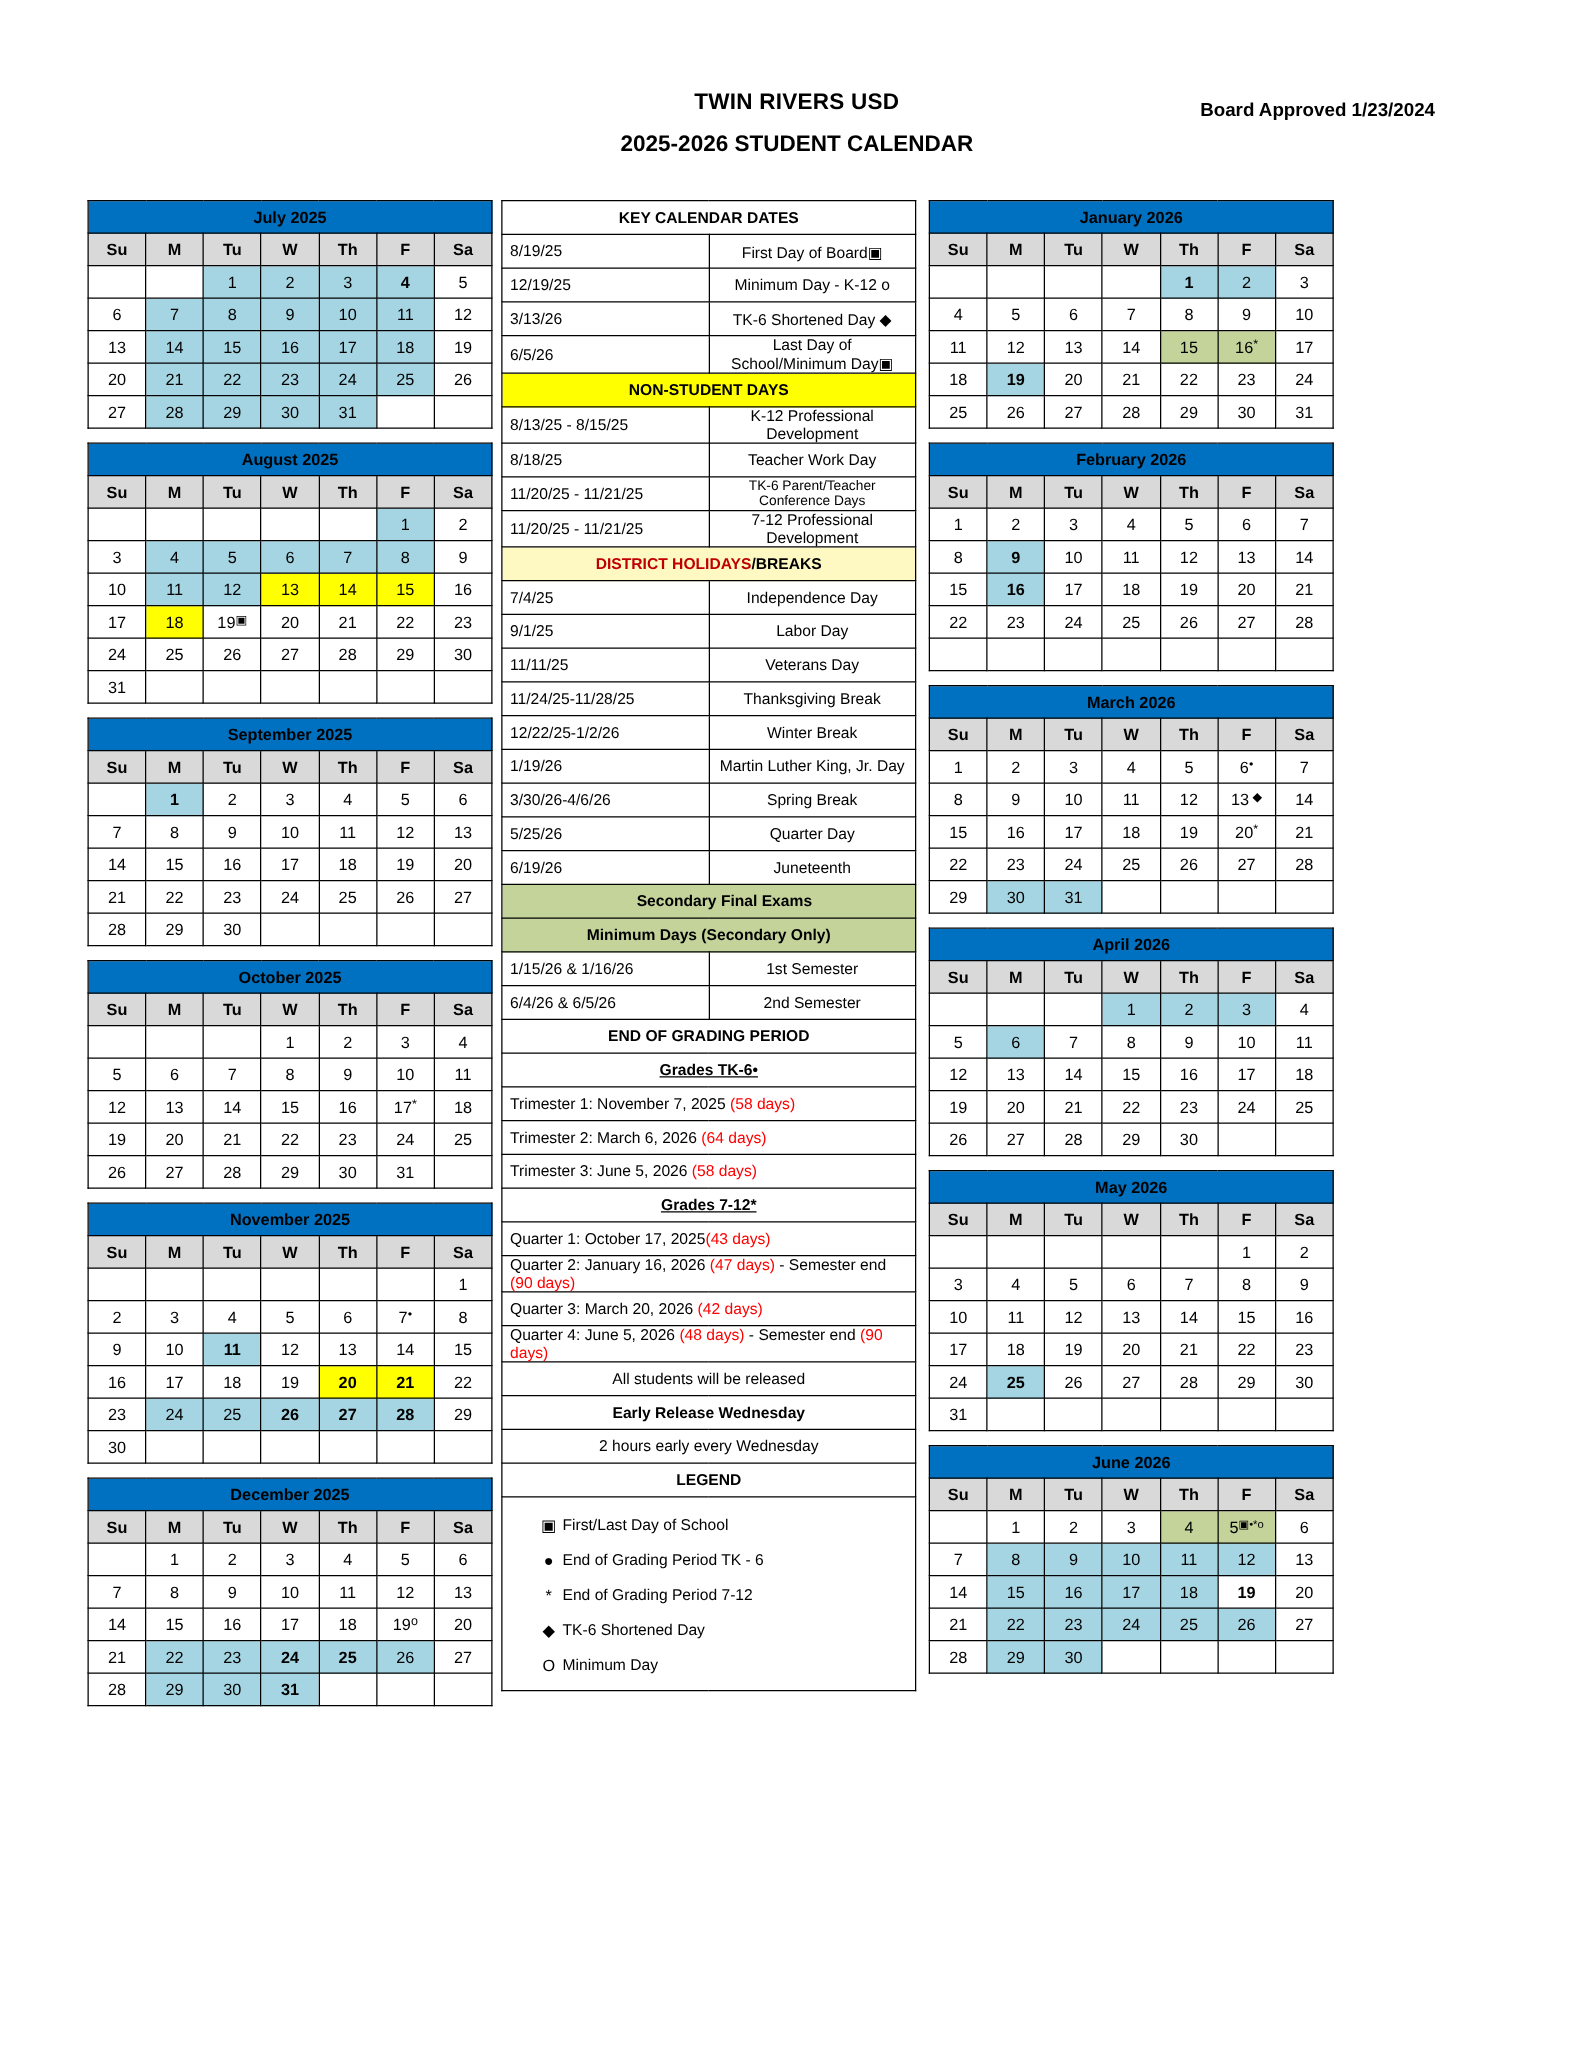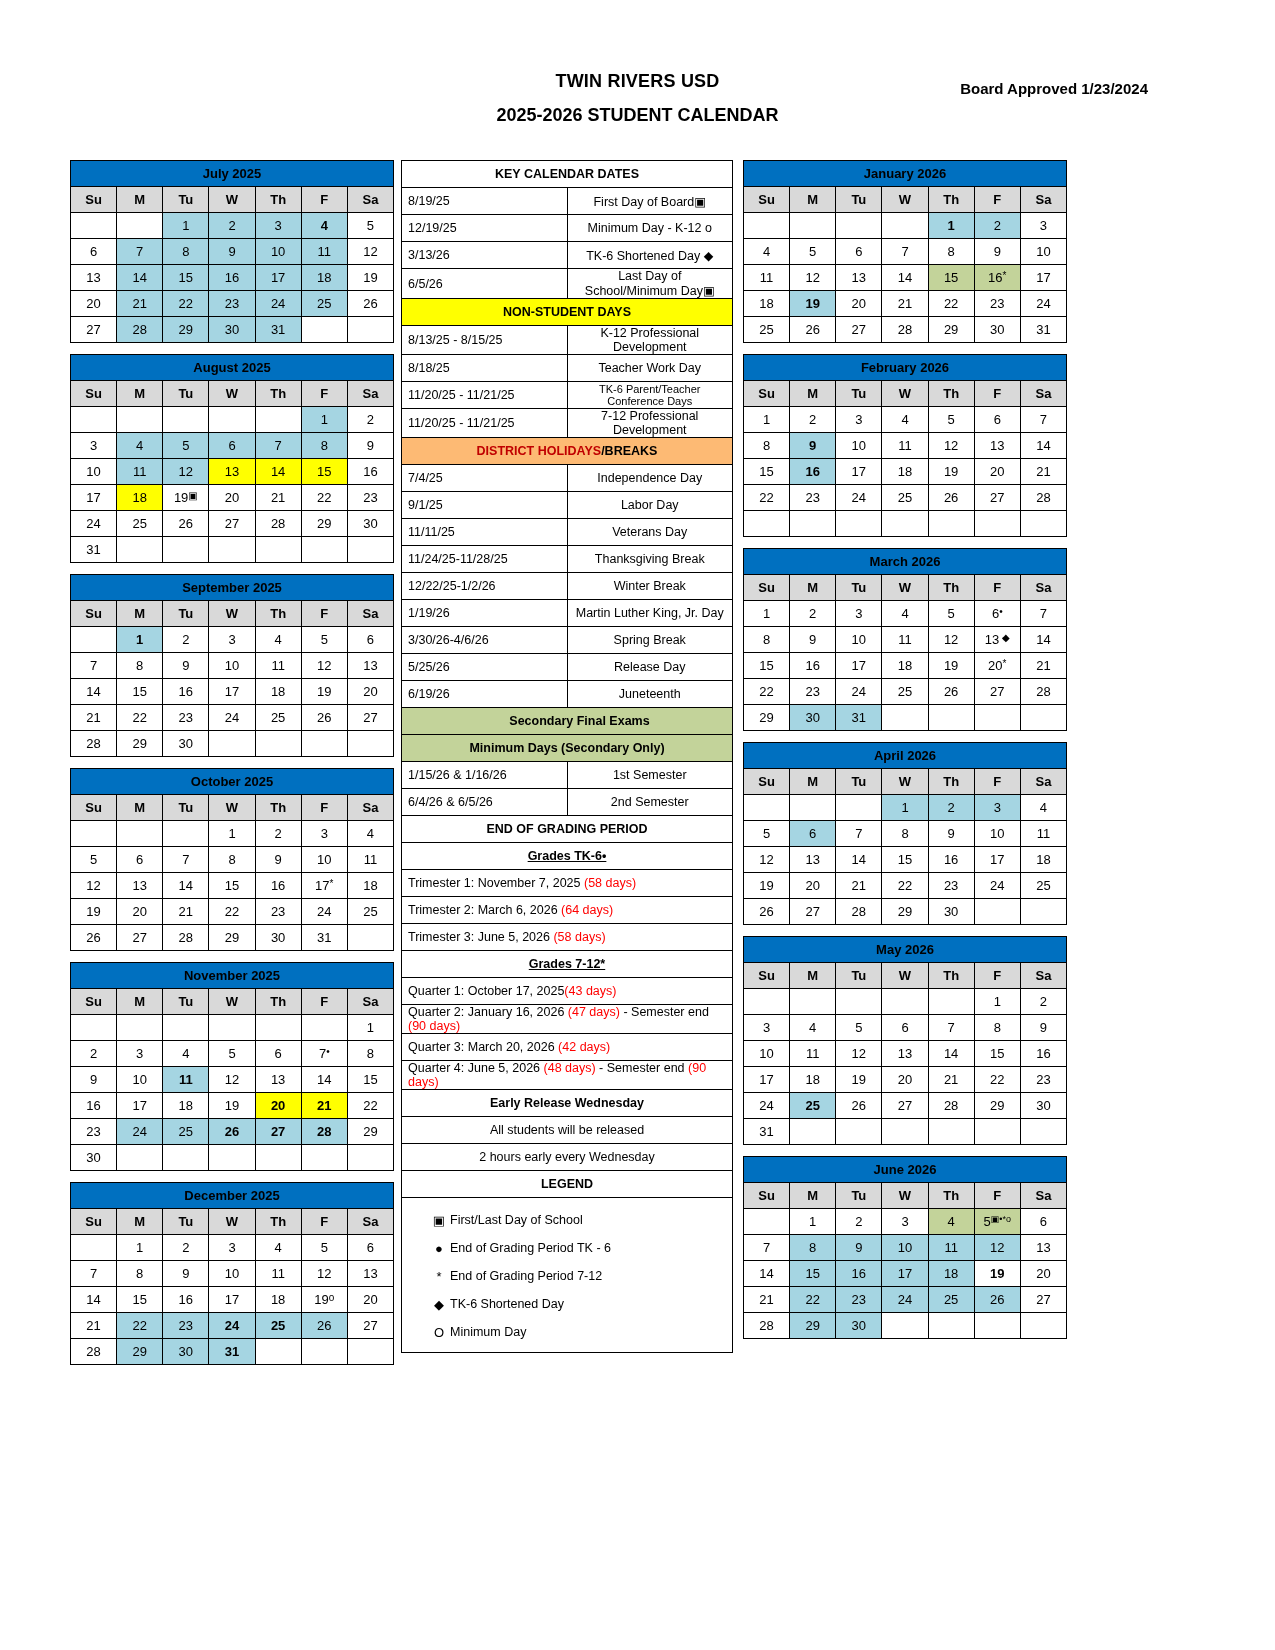--- a/index.html
+++ b/index.html
@@ -102,21 +102,21 @@
     height: 27px;
     vertical-align: middle;
   }
   td.sec-head {
     text-align: center;
     font-weight: bold;
     font-size: 14.5px;
     height: 27px;
   }
   td.sec-head.yellow { background: #FFFF00; }
-  td.sec-head.blue   { background: #fdba74; }
+  td.sec-head.blue   { background: #fef9c3; }
   td.sec-head.green  { background: #C3D39A; padding-left: 31px; }
   td.sec-sub.green   { background: #C3D39A; text-align:center; font-weight:bold; font-size:12.5px; }
   td.date-cell  { width: 41%; text-align: left; font-size: 12.5px; }
   td.desc-cell  { text-align: center; font-size: 12.5px; }
   td.desc-cell.small { font-size: 11px; }
   td.full-line  { text-align: left; font-size: 12.5px; }
   td.center-line{ text-align: center; font-size: 13px; }
   .hdr-red { color: #C00000; }
   .red-txt { color: #FF0000; }
   .uline-b { text-decoration: underline; font-weight: bold; }
@@ -603,21 +603,21 @@
             <tr>
               <td class="date-cell">1/19/26</td>
               <td class="desc-cell">Martin Luther King, Jr. Day</td>
             </tr>
             <tr>
               <td class="date-cell">3/30/26-4/6/26</td>
               <td class="desc-cell">Spring Break</td>
             </tr>
             <tr>
               <td class="date-cell">5/25/26</td>
-              <td class="desc-cell">Release Day</td>
+              <td class="desc-cell">Quarter Day</td>
             </tr>
             <tr>
               <td class="date-cell">6/19/26</td>
               <td class="desc-cell">Juneteenth</td>
             </tr>
             <tr>
               <td colspan="2" class="sec-head green">Secondary Final Exams</td>
             </tr>
             <tr>
               <td colspan="2" class="sec-sub green">Minimum Days (Secondary Only)</td>
@@ -658,24 +658,24 @@
             <tr>
               <td colspan="2" class="full-line">Quarter 2: January 16, 2026 <span class="red-txt">(47 days)</span> - Semester end <span class="red-txt">(90 days)</span></td>
             </tr>
             <tr>
               <td colspan="2" class="full-line">Quarter 3: March 20, 2026 <span class="red-txt">(42 days)</span></td>
             </tr>
             <tr>
               <td colspan="2" class="full-line">Quarter 4: June 5, 2026 <span class="red-txt">(48 days)</span> - Semester end <span class="red-txt">(90 days)</span></td>
             </tr>
             <tr>
+              <td colspan="2" class="center-line">All students will be released</td>
+            </tr>
+            <tr>
               <td colspan="2" class="sec-head ">Early Release Wednesday</td>
-            </tr>
-            <tr>
-              <td colspan="2" class="center-line">All students will be released</td>
             </tr>
             <tr>
               <td colspan="2" class="center-line">2 hours early every Wednesday</td>
             </tr>
             <tr>
               <td colspan="2" class="sec-head ">LEGEND</td>
             </tr>
             <tr>
               <td colspan="2" class="legend-box">
                 <div class="legend-row">

